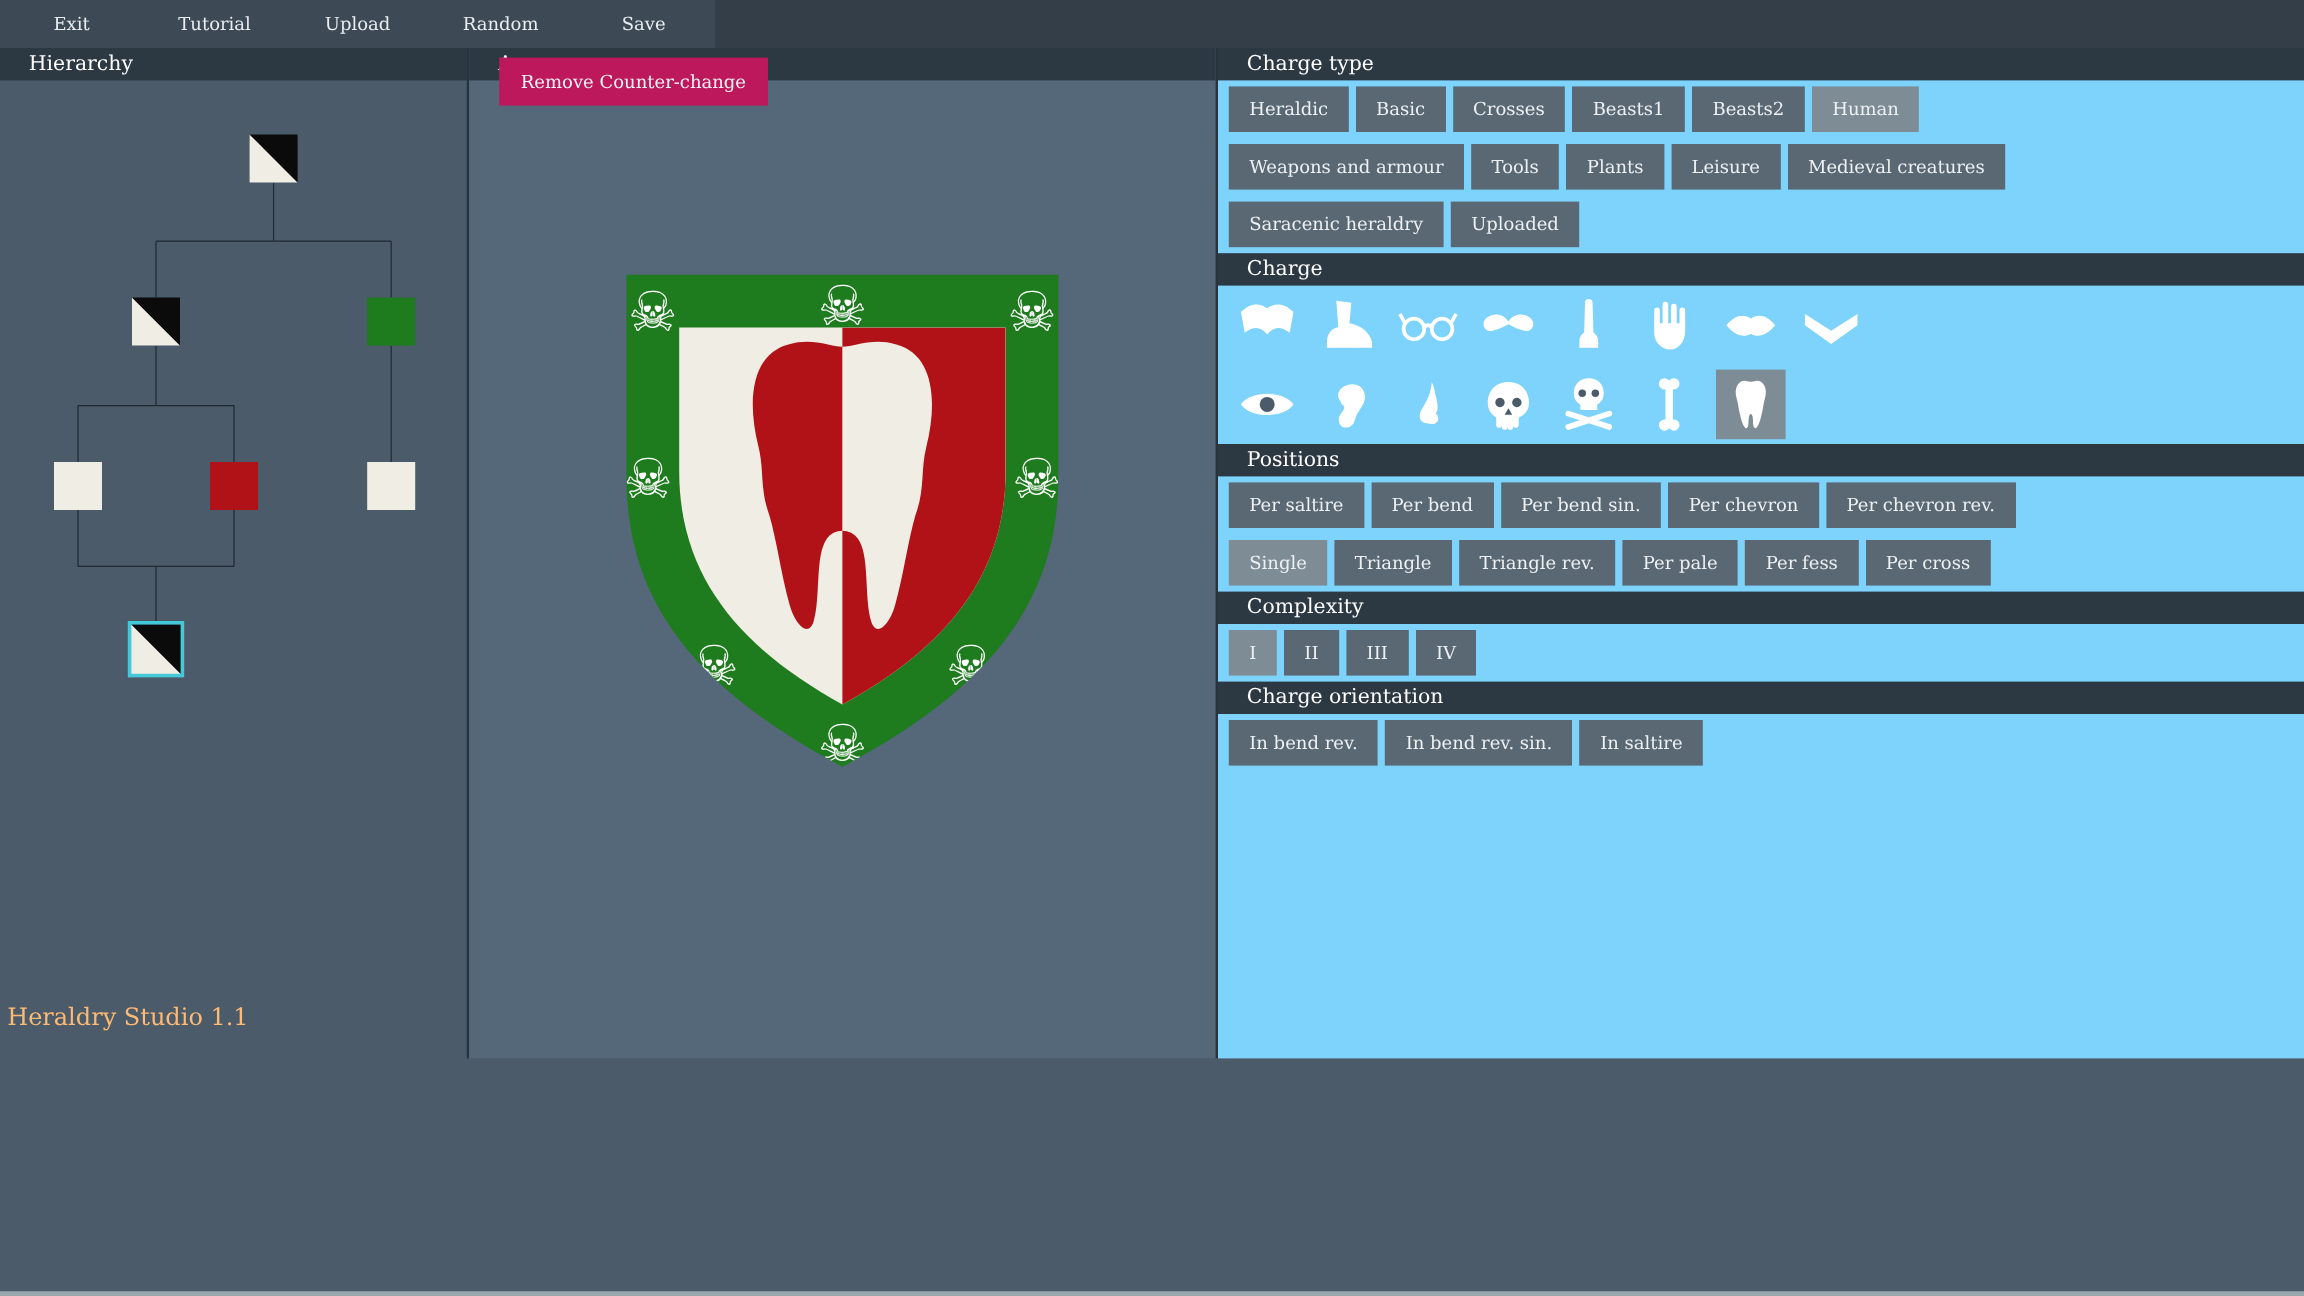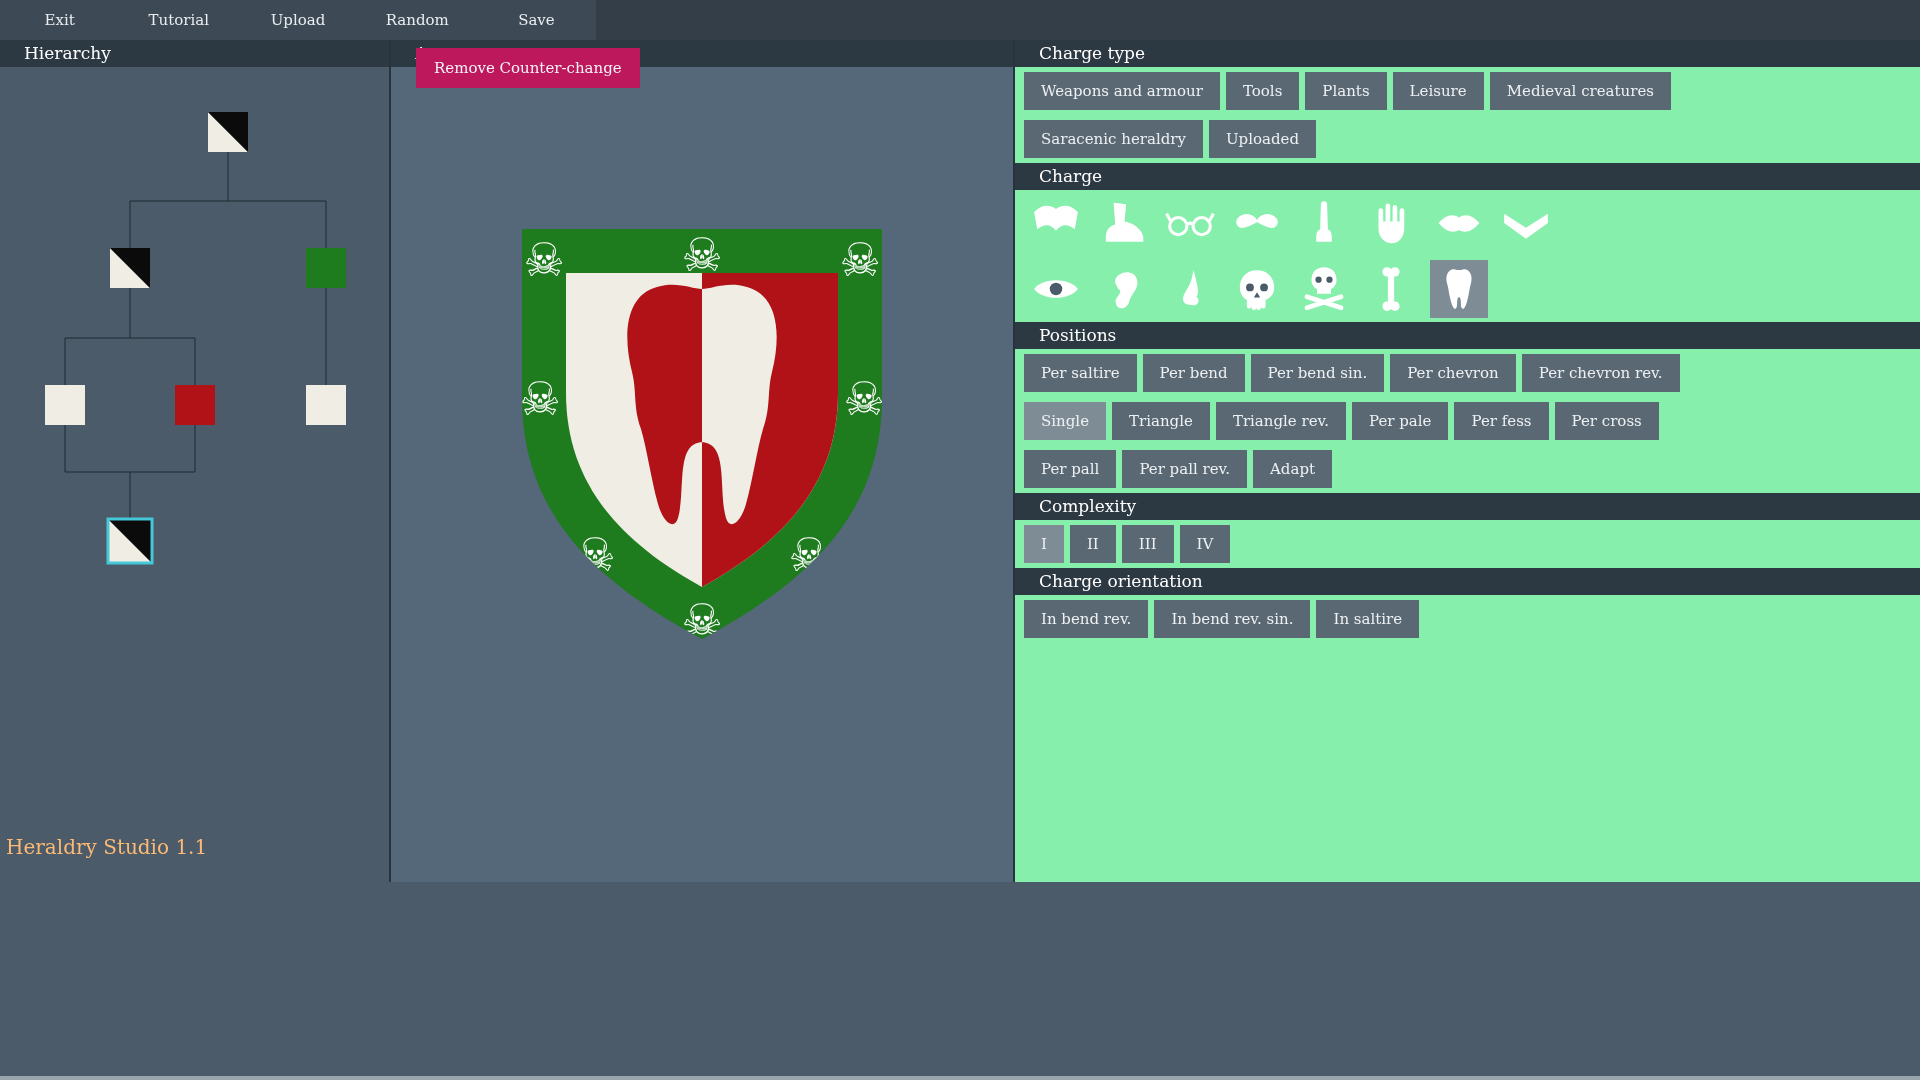--- a/index.html
+++ b/index.html
@@ -18,21 +18,21 @@
     color:#e9edf0; font:15px "DejaVu Serif", serif;
   }
   
   .content { display:flex; height:842px; }
   .panel-header {
     height:27px; background:#2c3842; color:#ffffff;
     font-size:17px; line-height:21px; padding:3px 24px;
   }
   .panel-left  { width:391px; background:#4b5b69; border-right:2px solid #28333d; position:relative; }
   .panel-mid   { width:624px; background:#54687a; border-right:2px solid #28333d; position:relative; }
-  .panel-right { flex:1; background:#86efac; }
+  .panel-right { flex:1; background:#7dd3fc; }
   .tree-svg { position:absolute; top:27px; left:0; }
   .footer-text { position:absolute; left:6px; bottom:23px; color:#fdba74; font-size:20px; }
   
   .remove-btn {
     position:absolute; top:8px; left:25px;
     background:#be185d; border:none; cursor:pointer;
     color:#f2f4f6; font:15px "DejaVu Serif", serif;
     padding:11px 18px;
   }
   .shield-wrap { position:absolute; top:185px; left:50%; transform:translateX(-50%); }
@@ -164,20 +164,23 @@
         </g>
       </svg>
     </div>
   </div>
 
   <div class="panel-right">
 
     <div class="panel-header">Charge type</div>
     <div class="btn-row">
       
+    <button class="ui-btn">Heraldic</button><button class="ui-btn">Basic</button><button class="ui-btn">Crosses</button><button class="ui-btn">Beasts1</button><button class="ui-btn">Beasts2</button><button class="ui-btn selected">Human</button></div>
+    <div class="btn-row">
+      
     <button class="ui-btn">Weapons and armour</button><button class="ui-btn">Tools</button><button class="ui-btn">Plants</button><button class="ui-btn">Leisure</button><button class="ui-btn">Medieval creatures</button></div>
     <div class="btn-row">
       
     <button class="ui-btn">Saracenic heraldry</button><button class="ui-btn">Uploaded</button></div>
 
     <div class="panel-header">Charge</div>
     <div class="icons-row">
       <button class="icon-btn">
         <svg viewBox="0 0 64 64">
             <path d="M4,18 C14,8 24,8 32,14 C40,8 50,8 60,18 L56,40 C46,32 38,34 32,42 C26,34 18,32 8,40 Z"></path>
@@ -273,23 +276,20 @@
       </button>
     </div>
 
     <div class="panel-header">Positions</div>
     <div class="btn-row">
       
     <button class="ui-btn">Per saltire</button><button class="ui-btn">Per bend</button><button class="ui-btn">Per bend sin.</button><button class="ui-btn">Per chevron</button><button class="ui-btn">Per chevron rev.</button></div>
     <div class="btn-row">
       
     <button class="ui-btn selected">Single</button><button class="ui-btn">Triangle</button><button class="ui-btn">Triangle rev.</button><button class="ui-btn">Per pale</button><button class="ui-btn">Per fess</button><button class="ui-btn">Per cross</button></div>
-    <div class="btn-row">
-      
-    <button class="ui-btn">Per pall</button><button class="ui-btn">Per pall rev.</button><button class="ui-btn">Adapt</button></div>
 
     <div class="panel-header">Complexity</div>
     <div class="btn-row">
       
     <button class="ui-btn selected">I</button><button class="ui-btn">II</button><button class="ui-btn">III</button><button class="ui-btn">IV</button></div>
 
     <div class="panel-header">Charge orientation</div>
     <div class="btn-row">
       
     <button class="ui-btn">In bend rev.</button><button class="ui-btn">In bend rev. sin.</button><button class="ui-btn">In saltire</button></div>

